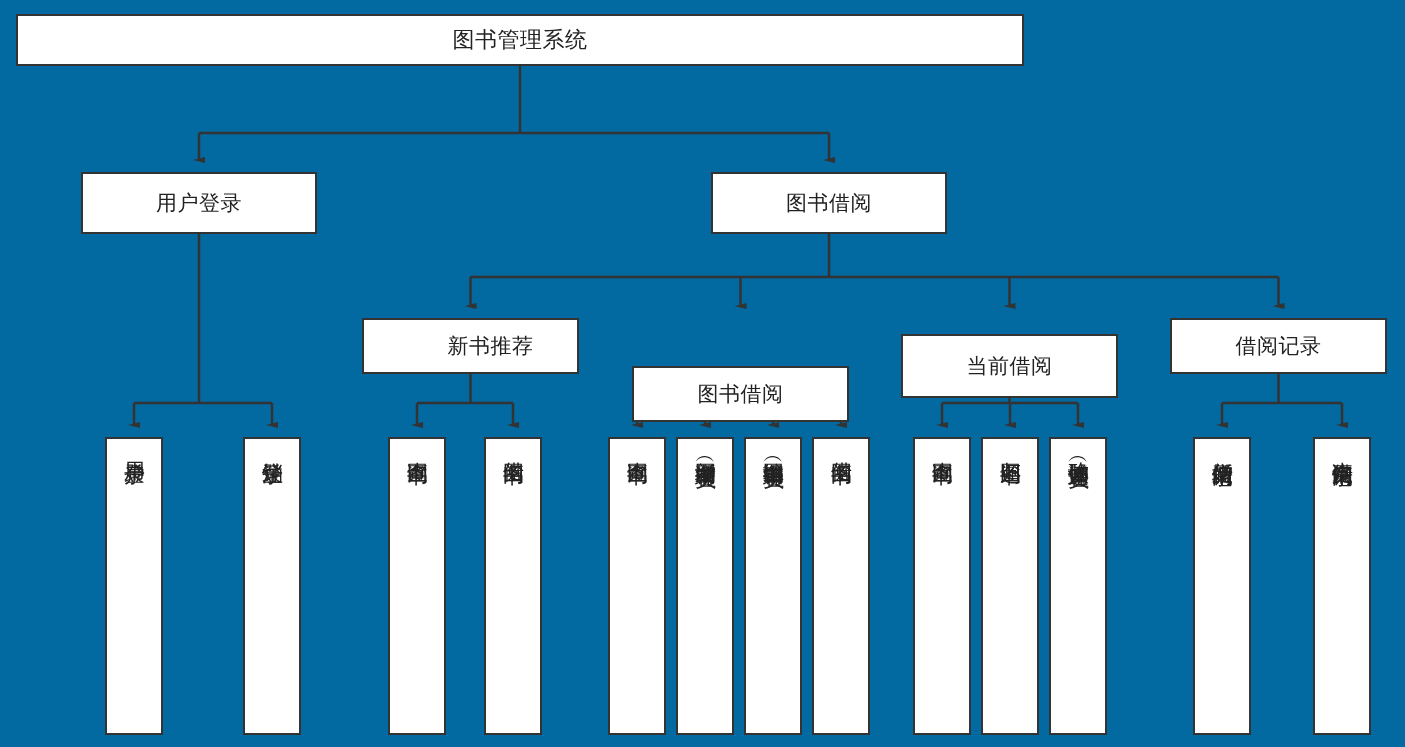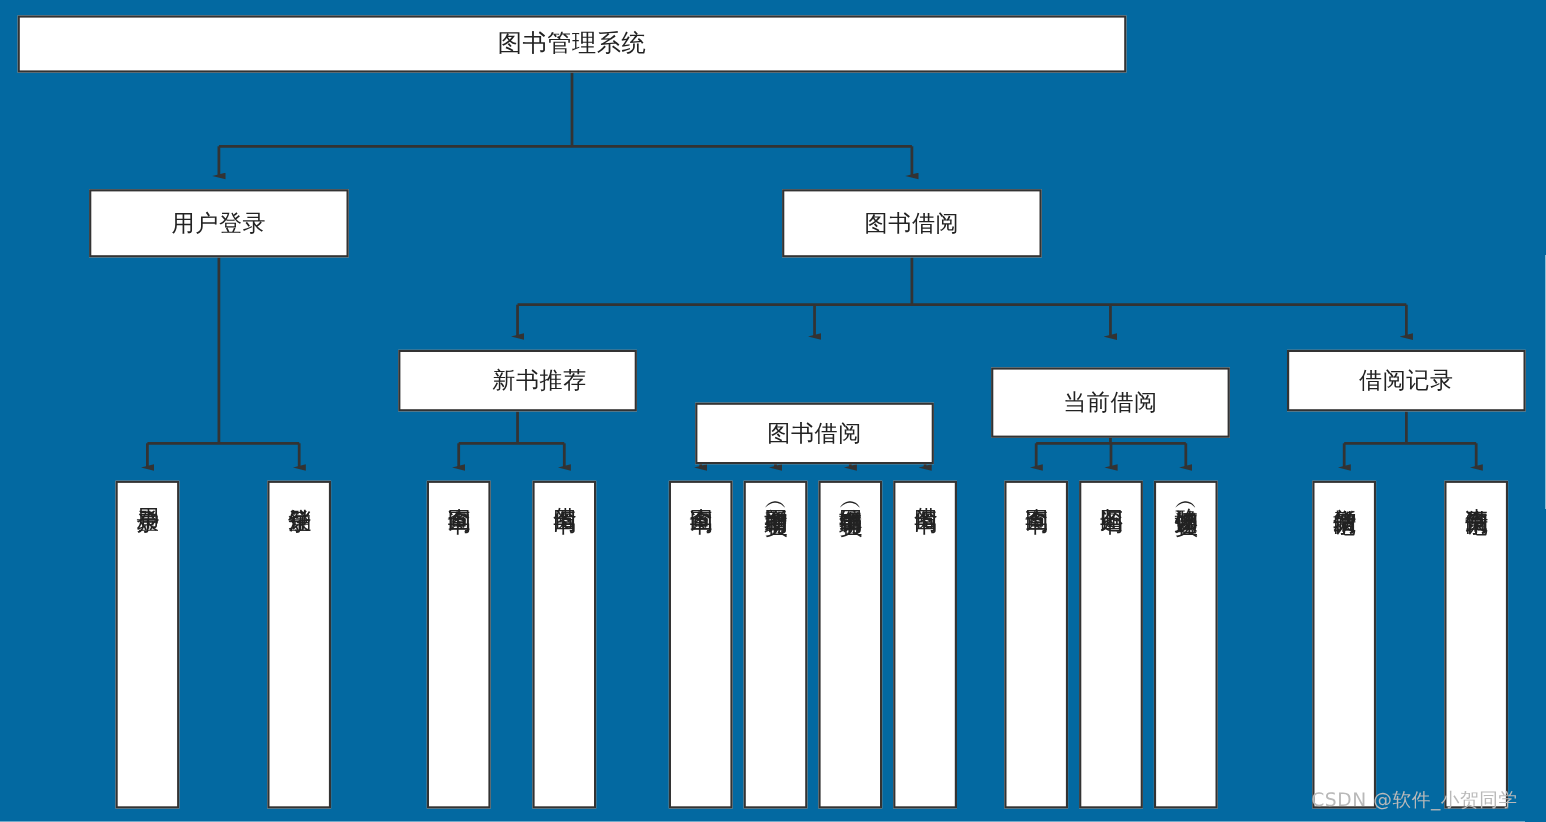--- a/index.html
+++ b/index.html
@@ -173,14 +173,13 @@
         <span class="label">确认归还（管理员）</span>
       </div>
       <div class="node vertical" style="left: 1193px; top: 437px; width: 58px; height: 298px;">
         <span class="label">新增借阅记录</span>
       </div>
       <div class="node vertical" style="left: 1313px; top: 437px; width: 58px; height: 298px;">
         <span class="label">查询借阅记录</span>
       </div>
     </div>
 
-  <div class="watermark" style="left:1192px; top:716px;">CSDN @软件_小贺同学</div>
 </div>
 
 </body></html>

